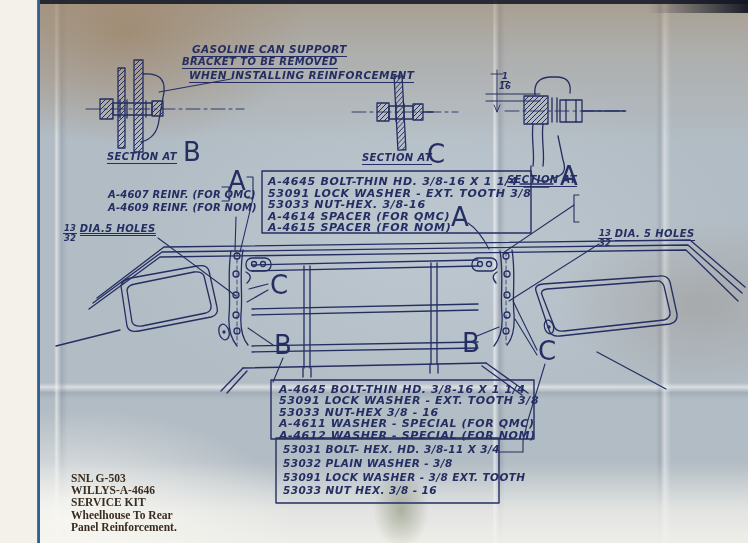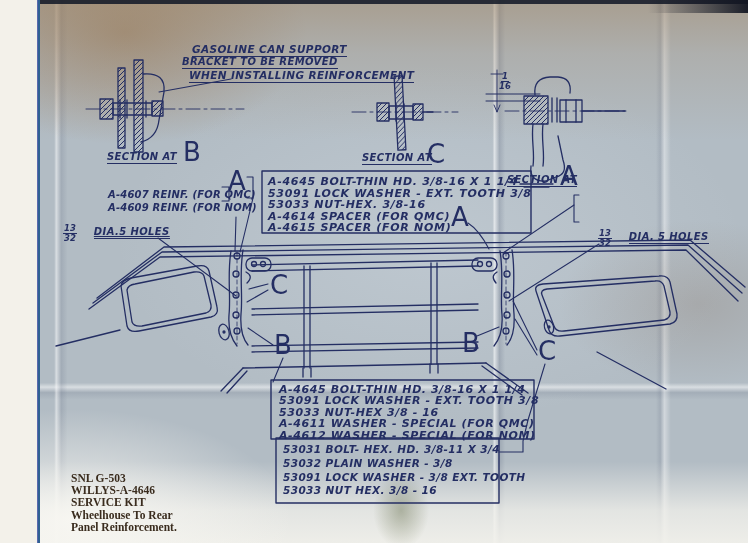--- a/index.html
+++ b/index.html
@@ -24,21 +24,21 @@
   .top-edge{position:absolute;left:40px;top:0;right:0;height:4px;background:rgba(20,26,40,.88);}
   .corner-dark{position:absolute;right:0;top:0;width:100px;height:13px;
       background:linear-gradient(to left, rgba(18,22,34,.95), rgba(18,22,34,0));}
   svg.drawing{position:absolute;left:0;top:0;}
   
   .t{position:absolute;font-style:italic;font-weight:bold;color:#242e63;white-space:nowrap;
      letter-spacing:.4px;line-height:1;}
   .u{border-bottom:1.5px solid #242e63;padding-bottom:1px;}
   .big{position:absolute;font-style:normal;font-weight:400;color:#242e63;font-size:26px;line-height:1;}
   .lines div{white-space:nowrap;}
-  .fracwrap{display:flex;align-items:center;gap:17px;}
+  .fracwrap{display:flex;align-items:flex-start;gap:3px;}
   .frac{display:inline-flex;flex-direction:column;align-items:center;font-size:8.5px;line-height:1.05;
         font-style:italic;font-weight:bold;color:#242e63;}
   .frac .n{border-bottom:1px solid #242e63;padding:0 1px;}
   .title{position:absolute;font-family:"Liberation Serif",serif;font-weight:bold;color:#3a2c1e;
          font-size:11.5px;line-height:12.2px;}
 </style>
 </head>
 <body>
 
 <div class="scan">

